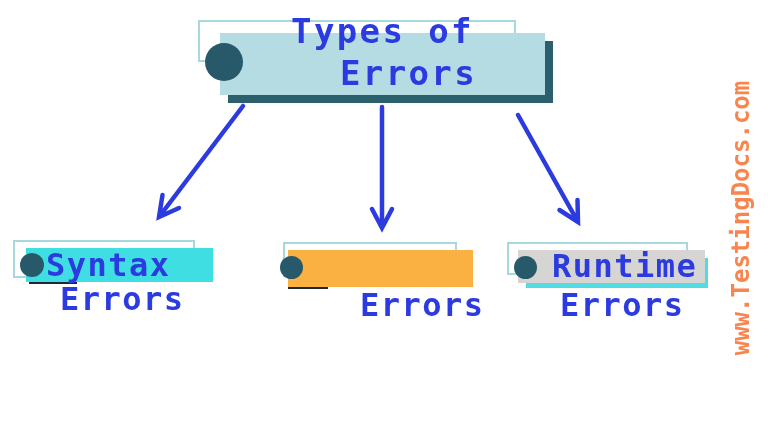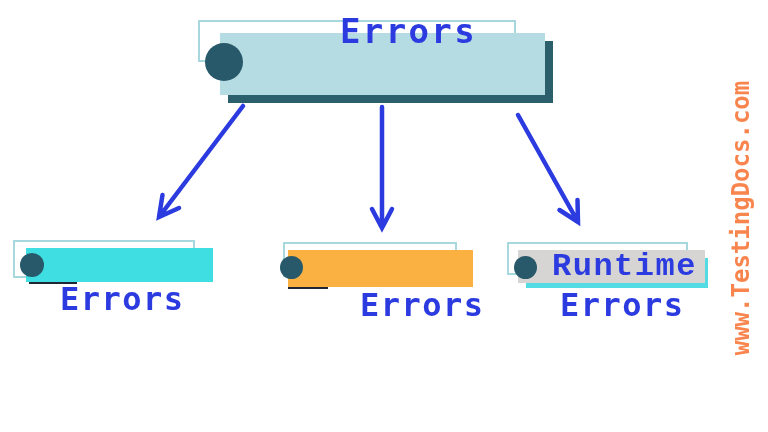--- a/index.html
+++ b/index.html
@@ -34,21 +34,21 @@
   .l-strip{left:288px;top:283px;width:40px;height:6px;}
   .l-hl{left:288px;top:250px;width:185px;height:37px;}
   .l-circle{left:280px;top:256px;width:23px;height:23px;}
   .l-l1{left:317px;top:250px;line-height:37px;}
   .l-l2{left:360px;top:290px;line-height:30px;}
   
   .r-outline{left:507px;top:242px;width:181px;height:33px;}
   .r-shadow{left:526px;top:258px;width:182px;height:30px;}
   .r-hl{left:518px;top:250px;width:187px;height:33px;}
   .r-circle{left:514px;top:256px;width:23px;height:23px;}
-  .r-l1{left:552px;top:250px;line-height:33px;font-family:Liberation Mono, monospace;}
+  .r-l1{left:552px;top:250px;line-height:33px;}
   .r-l2{left:560px;top:290px;line-height:30px;}
   
   .watermark{left:601px;top:203px;width:280px;height:30px;line-height:30px;
              text-align:center;font-size:24px;transform:rotate(-90deg);
              letter-spacing:0;white-space:nowrap;}
 </style>
 </head>
 <body>
 
 <div class="canvas" style="background-color: rgb(255, 255, 255); color: rgb(43, 59, 224);">
@@ -59,27 +59,29 @@
       <path d="M382,107 L382,228 M392,209 L382,228 L372,209"></path>
       <path d="M518,115 L578,222 M577.5,200 L578,222 L559.5,210"></path>
     </g>
   </svg>
 
   <div class="abs outline t-outline" style="border-color: rgb(167, 216, 222);"></div>
   <div class="abs t-shadow" style="background-color: rgb(43, 95, 108);"></div>
   <div class="abs t-fill" style="background-color: rgb(181, 220, 227);"></div>
   <div class="abs circle t-circle" style="background-color: rgb(39, 89, 106);"></div>
   <div class="abs t-text">
+    <div>Types of</div>
     <div class="t-line2">Errors</div>
   </div>
 
   <div class="abs outline s-outline" style="border-color: rgb(167, 216, 222);"></div>
   <div class="abs s-strip" style="background-color: rgb(30, 39, 51);"></div>
   <div class="abs s-hl" style="background-color: rgb(63, 222, 226);"></div>
   <div class="abs circle s-circle" style="background-color: rgb(39, 89, 106);"></div>
+  <div class="abs lbl s-l1">Syntax</div>
   <div class="abs lbl s-l2">Errors</div>
 
   <div class="abs outline l-outline" style="border-color: rgb(167, 216, 222);"></div>
   <div class="abs l-strip" style="background-color: rgb(30, 39, 51);"></div>
   <div class="abs l-hl" style="background-color: rgb(251, 176, 66);"></div>
   <div class="abs circle l-circle" style="background-color: rgb(39, 89, 106);"></div>
   <div class="abs lbl l-l2">Errors</div>
 
   <div class="abs outline r-outline" style="border-color: rgb(167, 216, 222);"></div>
   <div class="abs r-shadow" style="background-color: rgb(82, 219, 227);"></div>

